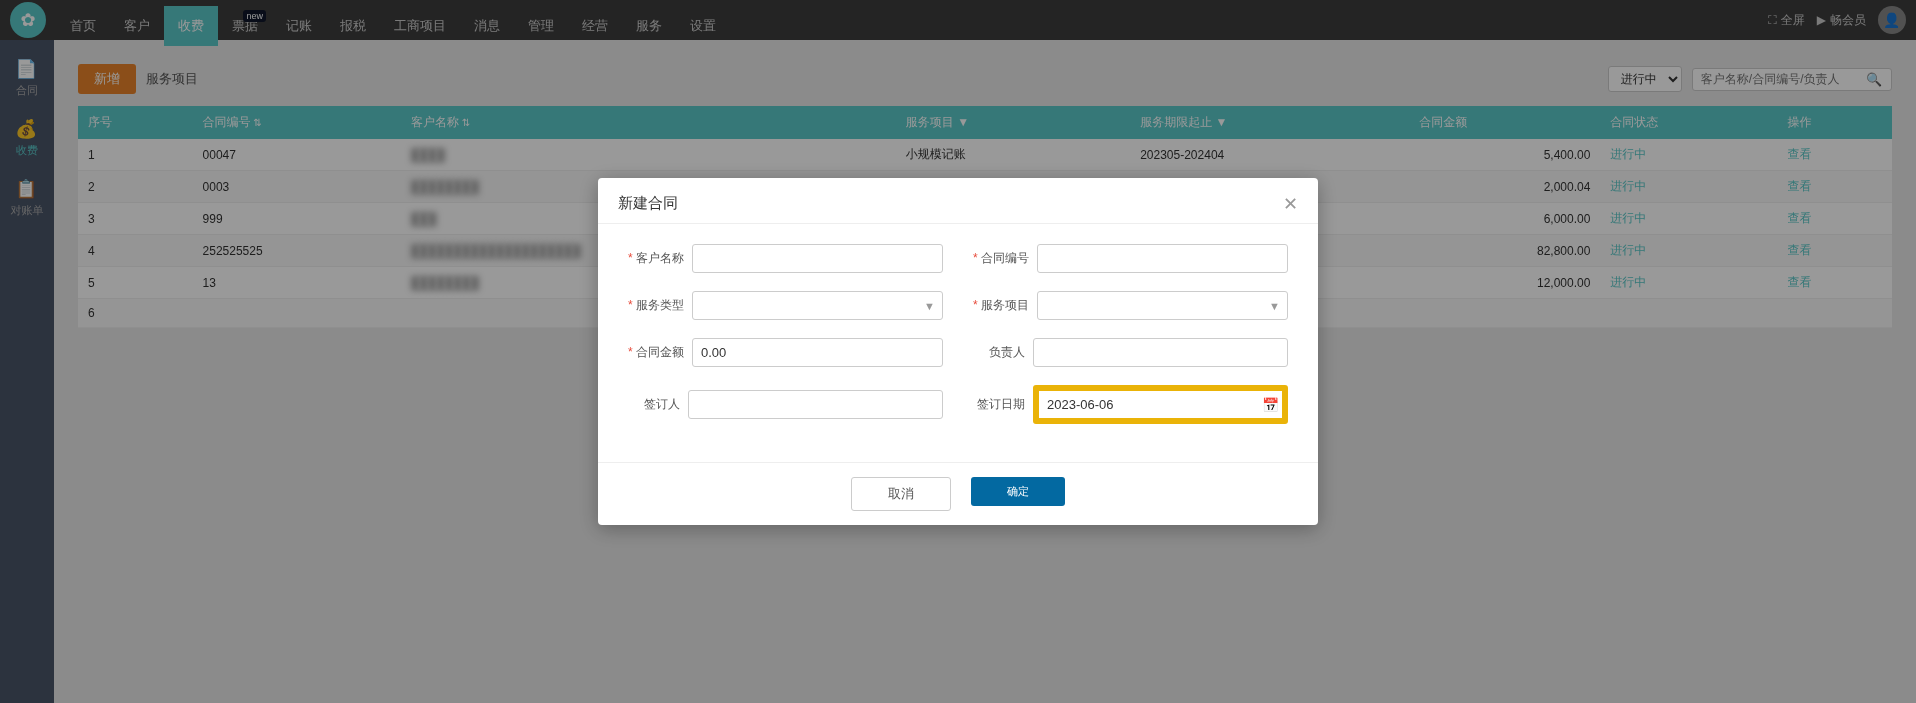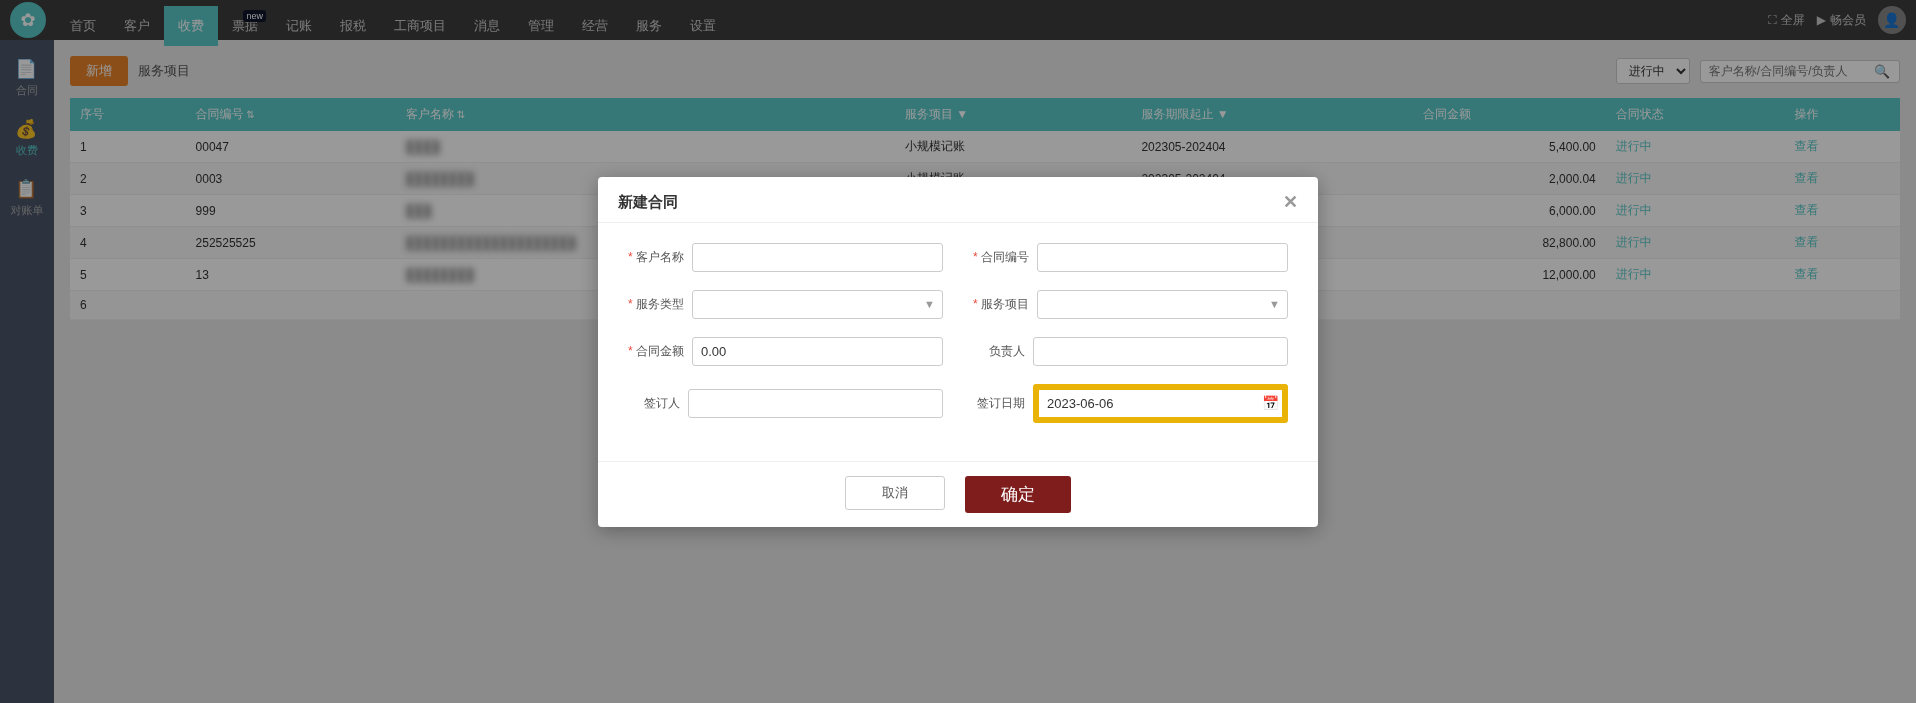--- a/index.html
+++ b/index.html
@@ -49,21 +49,21 @@
       align-items: center; padding-top: 10px; gap: 4px;
     }
     .sidebar-item {
       width: 54px; display: flex; flex-direction: column; align-items: center;
       padding: 8px 4px; cursor: pointer; color: #aaa; font-size: 11px; gap: 3px;
     }
     .sidebar-item.active { color: #5ac8c8; }
     .sidebar-item .si-icon { font-size: 18px; }
 
     
-    .content { flex: 1; padding: 16px; background: #e8e8e8; overflow: auto; position: relative; }
+    .content { flex: 1; padding: 24px; background: #e8e8e8; overflow: auto; position: relative; }
 
     
     .toolbar { display: flex; align-items: center; gap: 10px; margin-bottom: 12px; }
     .btn-new {
       background: #e8832a; color: white; border: none; padding: 6px 16px;
       border-radius: 3px; cursor: pointer; font-size: 13px;
     }
     .service-label { color: #555; font-size: 13px; }
     .filter-select {
       margin-left: auto; padding: 4px 8px; border: 1px solid #ccc;
@@ -103,21 +103,21 @@
       display: flex; align-items: center; justify-content: center;
     }
 
     
     .dialog {
       background: white; border-radius: 4px; width: 720px;
       box-shadow: 0 4px 20px rgba(0,0,0,0.3); position: relative;
     }
     .dialog-header {
       padding: 16px 20px 10px; border-bottom: 1px solid #eee;
-      font-size: 15px; font-weight: bold; color: #333;
+      font-size: 15px; font-weight: normal; color: #333;
       display: flex; align-items: center; justify-content: space-between;
     }
     .dialog-close {
       cursor: pointer; color: #999; font-size: 18px; line-height: 1;
     }
     .dialog-body { padding: 20px 30px; }
     .form-row {
       display: flex; gap: 30px; margin-bottom: 18px;
     }
     .form-group { flex: 1; display: flex; align-items: center; gap: 8px; }
@@ -153,22 +153,22 @@
     }
     .dialog-footer {
       padding: 14px 20px; border-top: 1px solid #eee;
       display: flex; align-items: flex-start; justify-content: center; gap: 20px;
     }
     .btn-cancel {
       background: white; border: 1px solid #ccc; color: #555;
       padding: 7px 36px; border-radius: 3px; cursor: pointer; font-size: 13px;
     }
     .btn-confirm {
-      background: #7f1d1d; border: none; color: white;
-      padding: 7px 36px; border-radius: 3px; cursor: pointer; font-size: 17px;
+      background: #0369a1; border: none; color: white;
+      padding: 7px 36px; border-radius: 3px; cursor: pointer; font-size: 11px;
     }
   </style>
 </head>
 <body>
 
 <div class="top-nav">
   <div class="logo">✿</div>
   <div class="nav-items">
     <div class="nav-item">首页</div>
     <div class="nav-item">客户</div>

